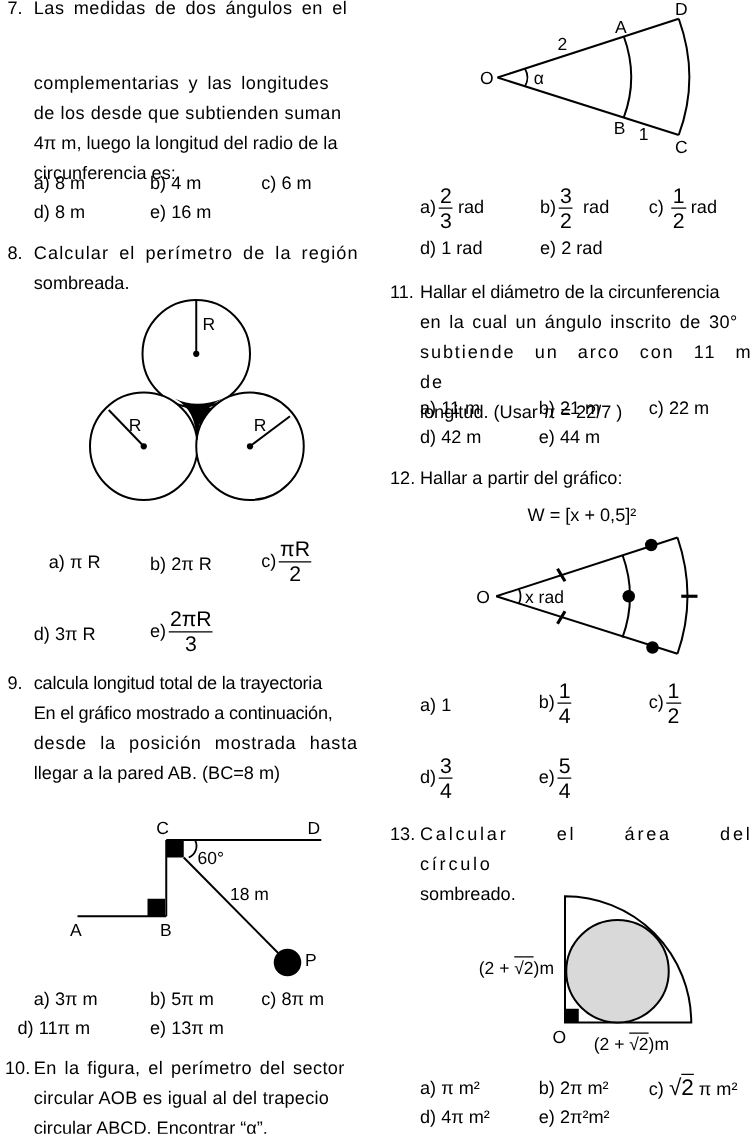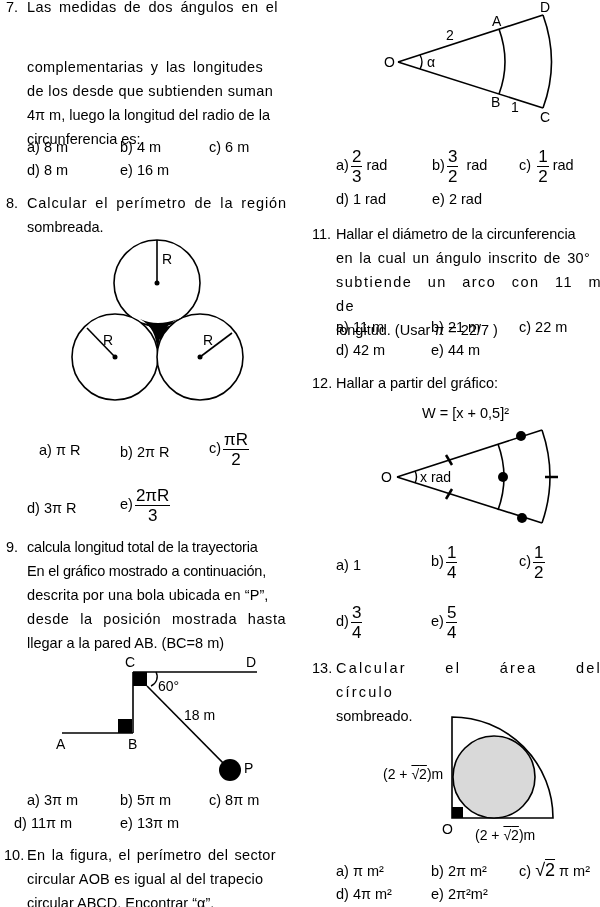--- a/index.html
+++ b/index.html
@@ -69,21 +69,20 @@
 <span class="opt" style="left:27px; top:498px;">d) 3π R</span>
 <span class="opt" style="left:120px; top:486px;">
   <span>e)</span><span class="frac"><span class="n">2πR</span><span class="d">3</span></span>
 </span>
 
 <div class="q-text" style="left:6px; top:535px; width:288px;">
   <span class="num">9.</span>
   <div style="margin-left:21px;">
     <div style="letter-spacing:-0.2px;">calcula longitud total de la trayectoria</div>
     <div style="letter-spacing:-0.2px;">En el gráfico mostrado a continuación,</div>
-    <div style="letter-spacing:0.1px;">descrita por una bola ubicada en “P”,</div>
     <div style="letter-spacing:0.6px; word-spacing:6px;">desde la posición mostrada hasta</div>
     <div>llegar a la pared AB. (BC=8 m)</div>
   </div>
 </div>
 <svg width="230" height="140" style="left:50px; top:645px;">
   <line x1="12" y1="88" x2="83" y2="88" stroke="#000" stroke-width="1.6"></line>
   <rect x="68" y="74" width="14" height="14" fill="#000"></rect>
   <line x1="83" y1="88" x2="83" y2="27" stroke="#000" stroke-width="1.6"></line>
   <line x1="83" y1="27" x2="207" y2="27" stroke="#000" stroke-width="1.6"></line>
   <rect x="83" y="27" width="14" height="14" fill="#000"></rect>

